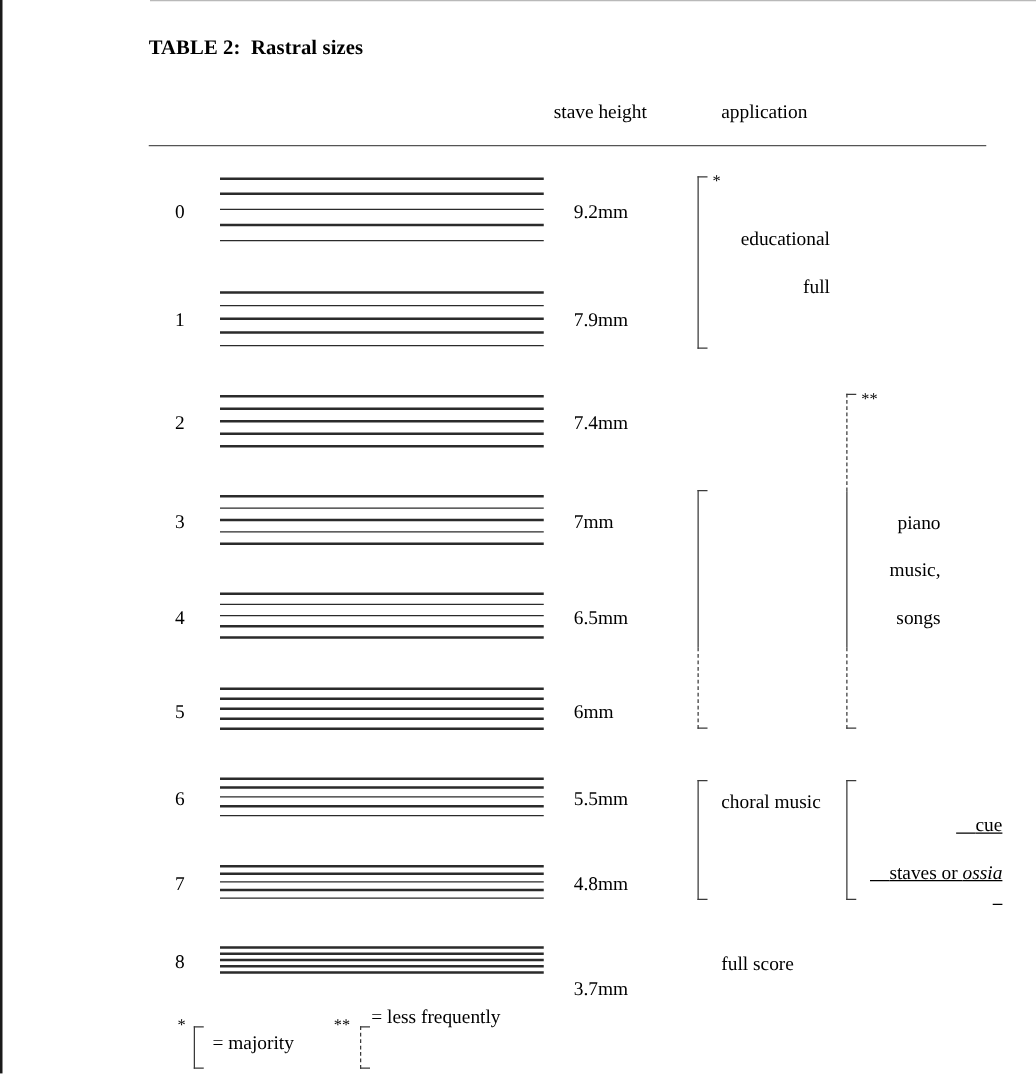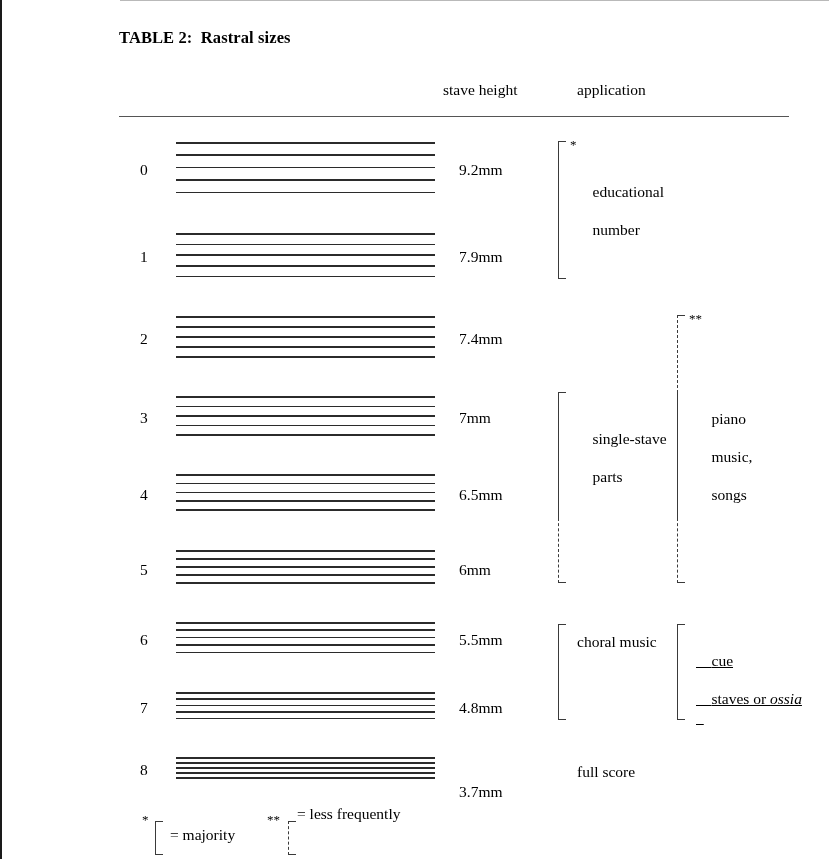--- a/index.html
+++ b/index.html
@@ -122,20 +122,21 @@
     line-height: 13px;
     white-space: pre;
     font-family: "Liberation Serif", "DejaVu Serif", serif;
   }
 
   .app-label {
     position: absolute;
     font-size: 15.5px;
     line-height: 19px;
     white-space: pre;
+    text-align: right;
   }
   .app-label i { font-style: italic; }
 
   
   #legend { position: absolute; left: 0; top: 0; width: 829px; height: 859px; }
   .legend-star {
     position: absolute;
     font-size: 13px;
     line-height: 13px;
     white-space: pre;
@@ -253,32 +254,28 @@
   <div class="stave-h" style="top:784px;">3.7mm</div>
 
   <div class="bracket" style="left:558px; top:141px; height:138px;">
     <div class="tick top"></div>
     <div class="seg" style="top:0; height:138px;"></div>
     <div class="tick bot"></div>
   </div>
   <div class="marker" style="left:570px; top:138px;">*</div>
   <div class="app-label" style="left:577px; top:163px;">
     <span>educational</span><br>
-    <span>number</span>
+    <span>full</span>
   </div>
 
   <div class="bracket" style="left:558px; top:392px; height:191px;">
     <div class="tick top"></div>
     <div class="seg" style="top:0; height:126px;"></div>
     <div class="seg dashed" style="top:126px; height:65px;"></div>
     <div class="tick bot"></div>
-  </div>
-  <div class="app-label" style="left:577px; top:410px;">
-    <span>single-stave</span><br>
-    <span>parts</span>
   </div>
 
   <div class="bracket" style="left:677px; top:315px; height:268px;">
     <div class="tick top"></div>
     <div class="seg dashed" style="top:0; height:78px;"></div>
     <div class="seg" style="top:78px; height:125px;"></div>
     <div class="seg dashed" style="top:203px; height:65px;"></div>
     <div class="tick bot"></div>
   </div>
   <div class="marker" style="left:689px; top:312px;">**</div>

